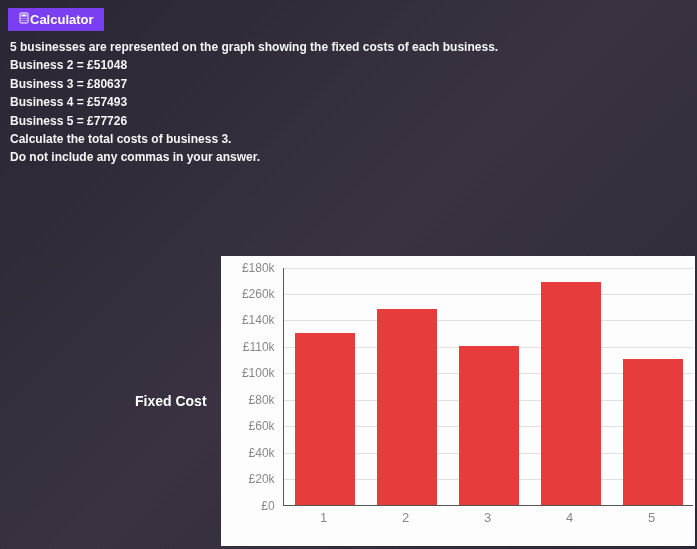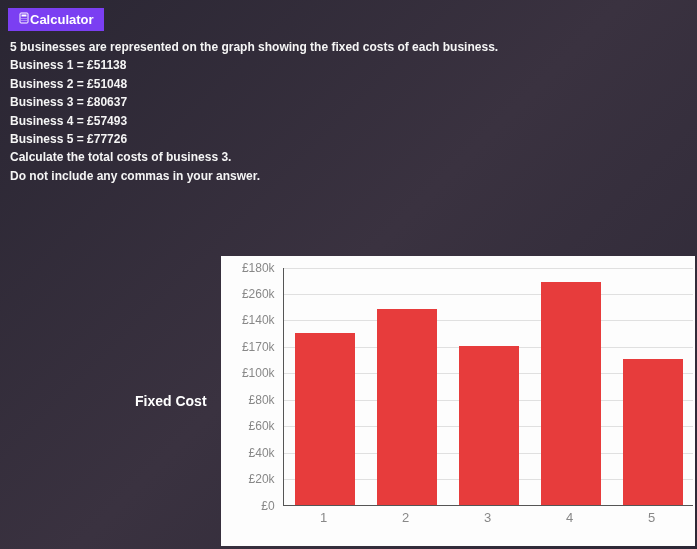--- a/index.html
+++ b/index.html
@@ -113,21 +113,20 @@
         <circle cx="8" cy="17" r="1" fill="#fff"></circle>
         <circle cx="12" cy="17" r="1" fill="#fff"></circle>
         <circle cx="16" cy="17" r="1" fill="#fff"></circle>
       </svg>
   </span>
   <span>Calculator</span>
 </div>
 
 <div class="question">
   <p>5 businesses are represented on the graph showing the fixed costs of each business.</p>
-  <p>Business 1 = £51138</p>
   <p>Business 2 = £51048</p>
   <p>Business 3 = £80637</p>
   <p>Business 4 = £57493</p>
   <p>Business 5 = £77726</p>
   <p>Calculate the total costs of business 3.</p>
   <p>Do not include any commas in your answer.</p>
 </div>
 
 <div class="chart-wrap">
   <div class="ylabel">Fixed Cost</div>
@@ -145,21 +144,21 @@
         <div class="bar" style="left: 11px; width: 60px; height: 171.889px;"></div>
         <div class="bar" style="left: 93px; width: 60px; height: 195.689px;"></div>
         <div class="bar" style="left: 175px; width: 60px; height: 158.667px;"></div>
         <div class="bar" style="left: 257px; width: 60px; height: 222.133px;"></div>
         <div class="bar" style="left: 339px; width: 60px; height: 145.444px;"></div>
       </div>
     <div id="yticks">
         <div class="ytick" style="top: 12px;">£180k</div>
         <div class="ytick" style="top: 38.4444px;">£260k</div>
         <div class="ytick" style="top: 64.8889px;">£140k</div>
-        <div class="ytick" style="top: 91.3333px;">£170k</div>
+        <div class="ytick" style="top: 91.3333px;">£110k</div>
         <div class="ytick" style="top: 117.778px;">£100k</div>
         <div class="ytick" style="top: 144.222px;">£80k</div>
         <div class="ytick" style="top: 170.667px;">£60k</div>
         <div class="ytick" style="top: 197.111px;">£40k</div>
         <div class="ytick" style="top: 223.556px;">£20k</div>
         <div class="ytick" style="top: 250px;">£0</div>
       </div>
     <div id="xticks">
         <div class="xtick" style="left: 73px;">1</div>
         <div class="xtick" style="left: 155px;">2</div>

